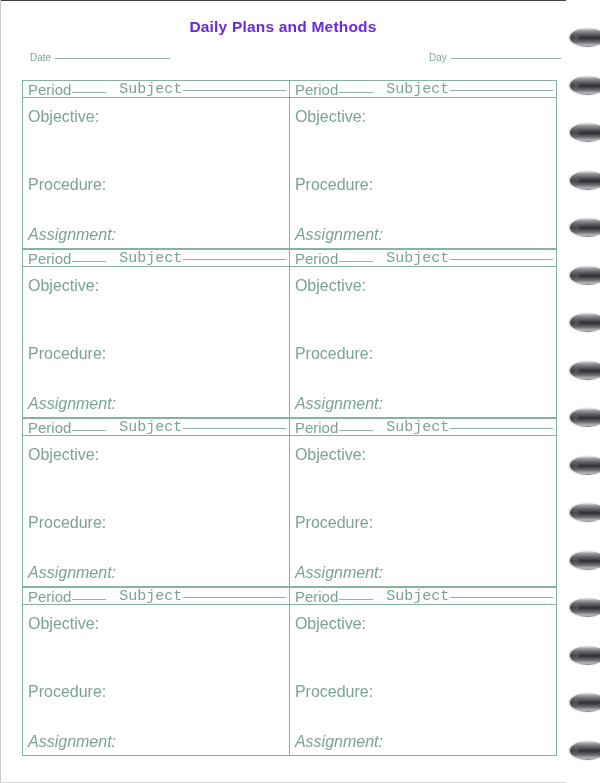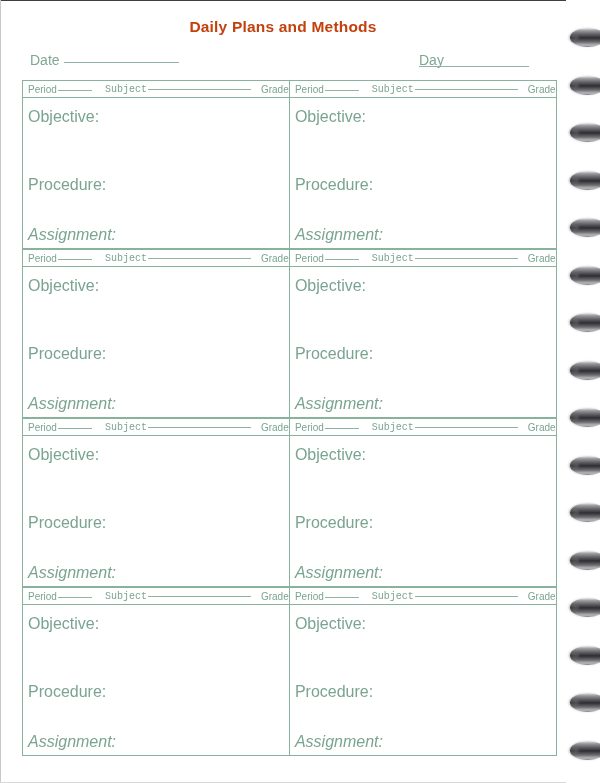--- a/index.html
+++ b/index.html
@@ -43,50 +43,50 @@
 
   
   .page-title {
     position: absolute;
     top: 18px;
     left: 0;
     width: 566px;
     text-align: center;
     font-size: 15.5px;
     font-weight: bold;
-    color: #c2410c;
+    color: #6d28d9;
     letter-spacing: 0.2px;
   }
 
   .datebar {
     position: absolute;
     top: 52px;
     left: 0;
     width: 566px;
     height: 22px;
   }
   .field {
     position: absolute;
     display: flex;
     align-items: baseline;
-    font-size: 14px;
+    font-size: 10px;
     color: #7fa894;
     white-space: nowrap;
   }
   .field .field-label { margin-right: 4px; }
   .field .rule {
     display: inline-block;
     border-bottom: 1.4px solid #8fb4a2;
     height: 0;
     position: relative;
     top: -2px;
   }
   .field-date { left: 30px; top: 0; }
   .field-date .rule { width: 115px; }
-  .field-day  { left: 419px; top: 0; flex-direction: column; }
+  .field-day  { left: 429px; top: 0; }
   .field-day  .rule { width: 110px; }
 
   
   .grid {
     position: absolute;
     top: 80px;
     left: 22px;
     width: 534px;
   }
 
@@ -108,21 +108,21 @@
 
   
   .block-head {
     position: relative;
     height: 17px;
     box-sizing: border-box;
     border-bottom: 1.1px solid #88b29c;
     display: flex;
     align-items: center;
     padding: 0 4px 0 5px;
-    font-size: 10px;
+    font-size: 15px;
     color: #7aa491;
     white-space: nowrap;
     overflow: hidden;
   }
   .hf { display: inline-flex; align-items: baseline; }
   .hf .hf-label { }
   .hf .hf-rule {
     display: inline-block;
     border-bottom: 1.1px solid #8fb4a2;
     height: 0;

